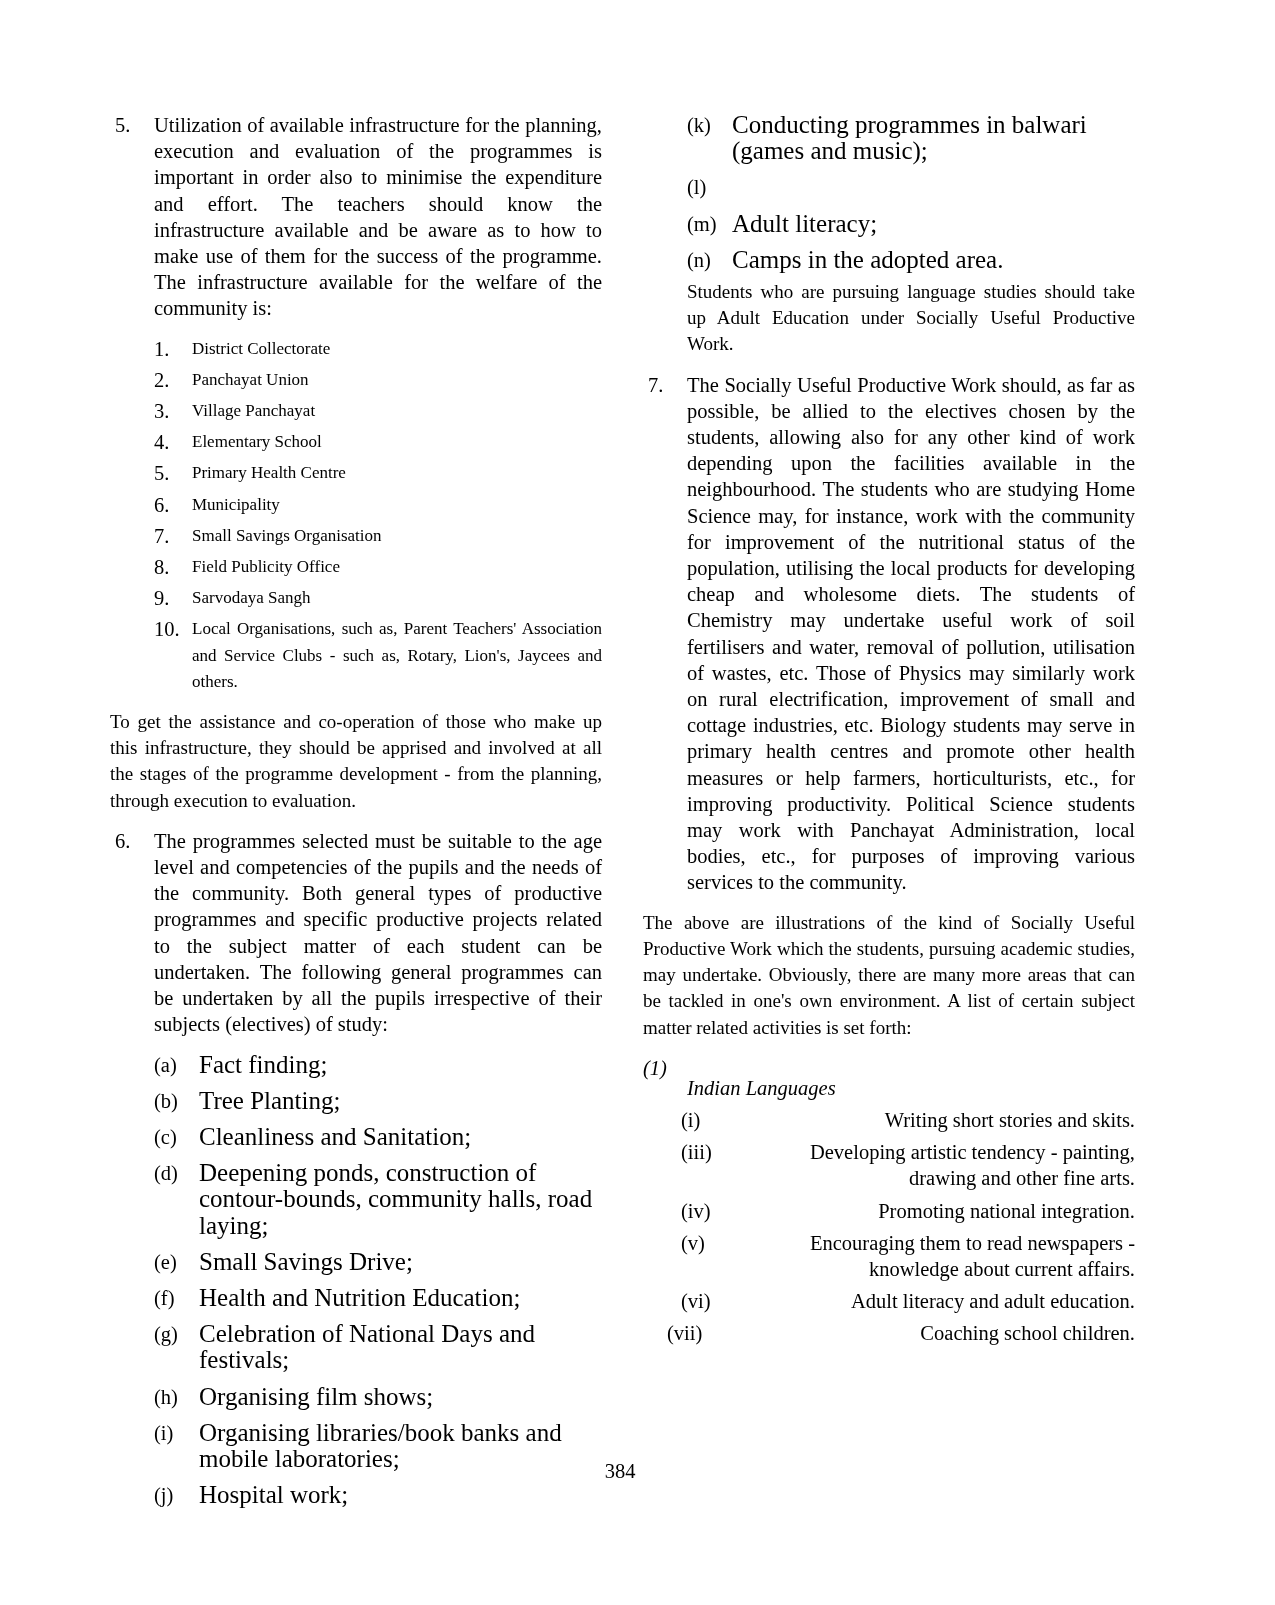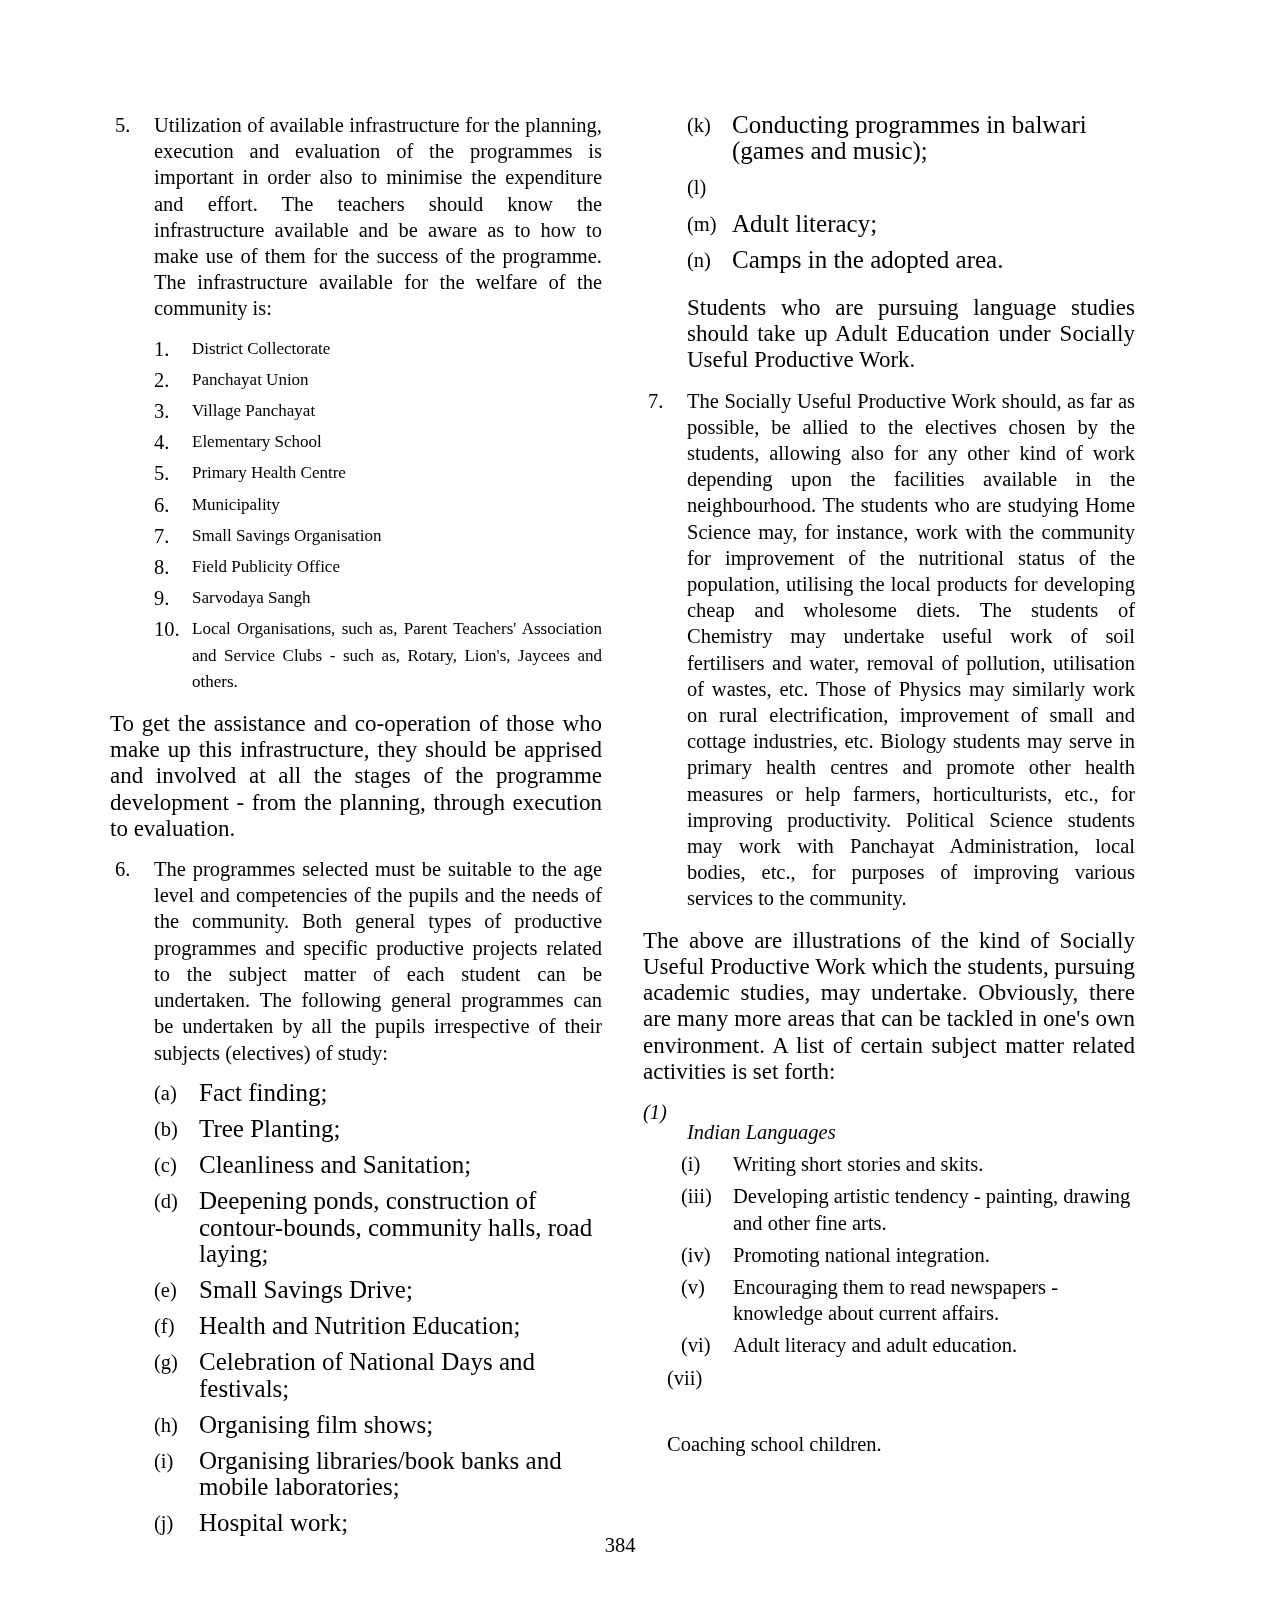--- a/index.html
+++ b/index.html
@@ -33,25 +33,25 @@
   .col {
     width: 492px;
     position: absolute;
     top: 0;
   }
   .col-left  { left: 0px; }
   .col-right { left: 533px; }
 
   
   .para {
-    font-size: 23px;
+    font-size: 19px;
     line-height: 26.2px;
     text-align: justify;
     text-justify: inter-word;
-    margin: 16px 0 14px 0;
+    margin: 0 0 14px 0;
   }
 
   
   .numitem {
     display: flex;
     align-items: flex-start;
     margin: 0 0 14px 0;
   }
   .numitem .marker {
     flex: 0 0 44px;
@@ -148,32 +148,33 @@
   .romanlist .marker {
     flex: 0 0 52px;
     font-size: 20.5px;
     line-height: 26.2px;
     text-align: left;
   }
   .romanlist .body {
     flex: 1 1 auto;
     font-size: 20.5px;
     line-height: 26.2px;
-    text-align: left;
-  }
-  .romanlist .row.outdent { margin-left: -14px; flex-direction: column; }
+    text-align: right;
+    margin-left: 36px;
+  }
+  .romanlist .row.outdent { margin-left: -14px; }
   .romanlist .row.outdent .marker { flex: 0 0 66px; }
 
   .spacer-sm { height: 6px; }
 
   
   .pagenum {
     position: absolute;
     left: 0;
-    top: 1532px;
+    top: 1458px;
     width: 1240px;
     text-align: center;
     font-size: 20.5px;
     line-height: 26px;
   }
 </style>
 </head>
 <body>
 
 <div class="page">

